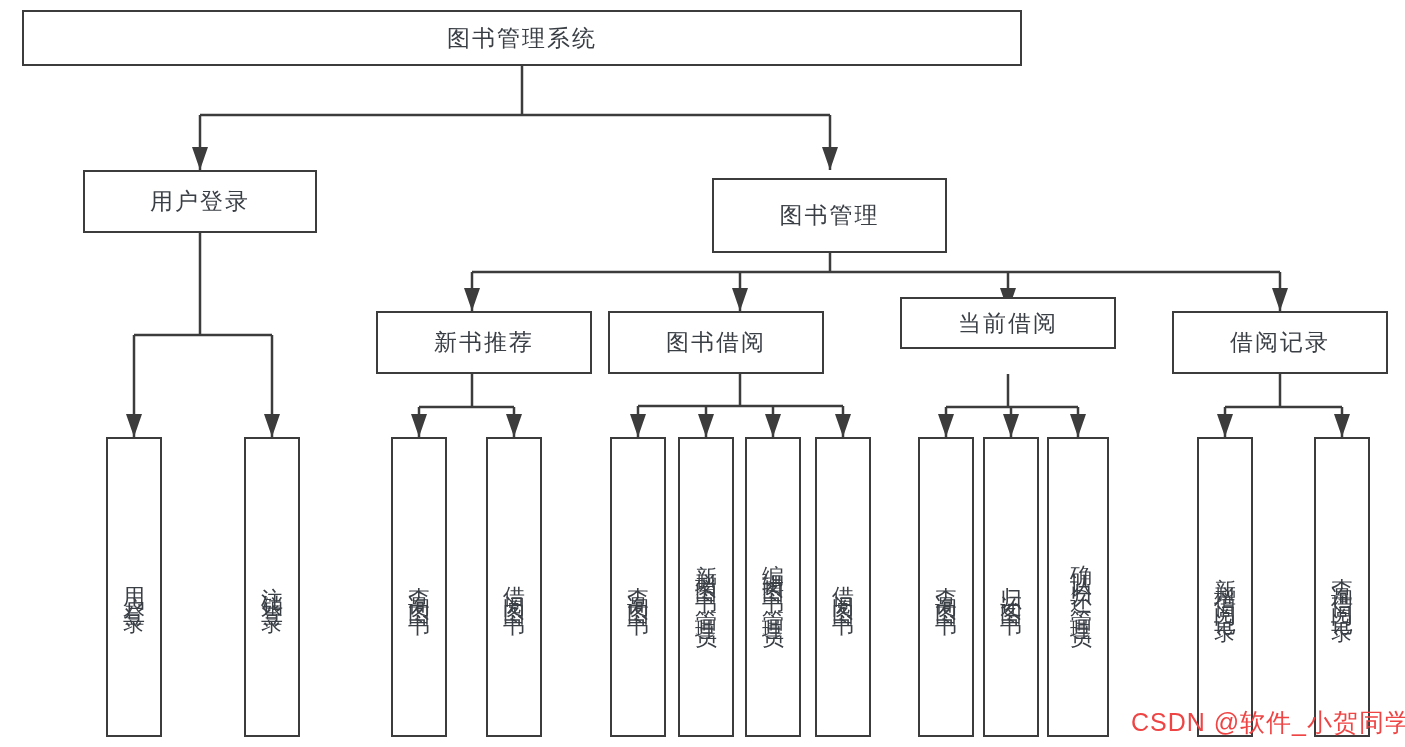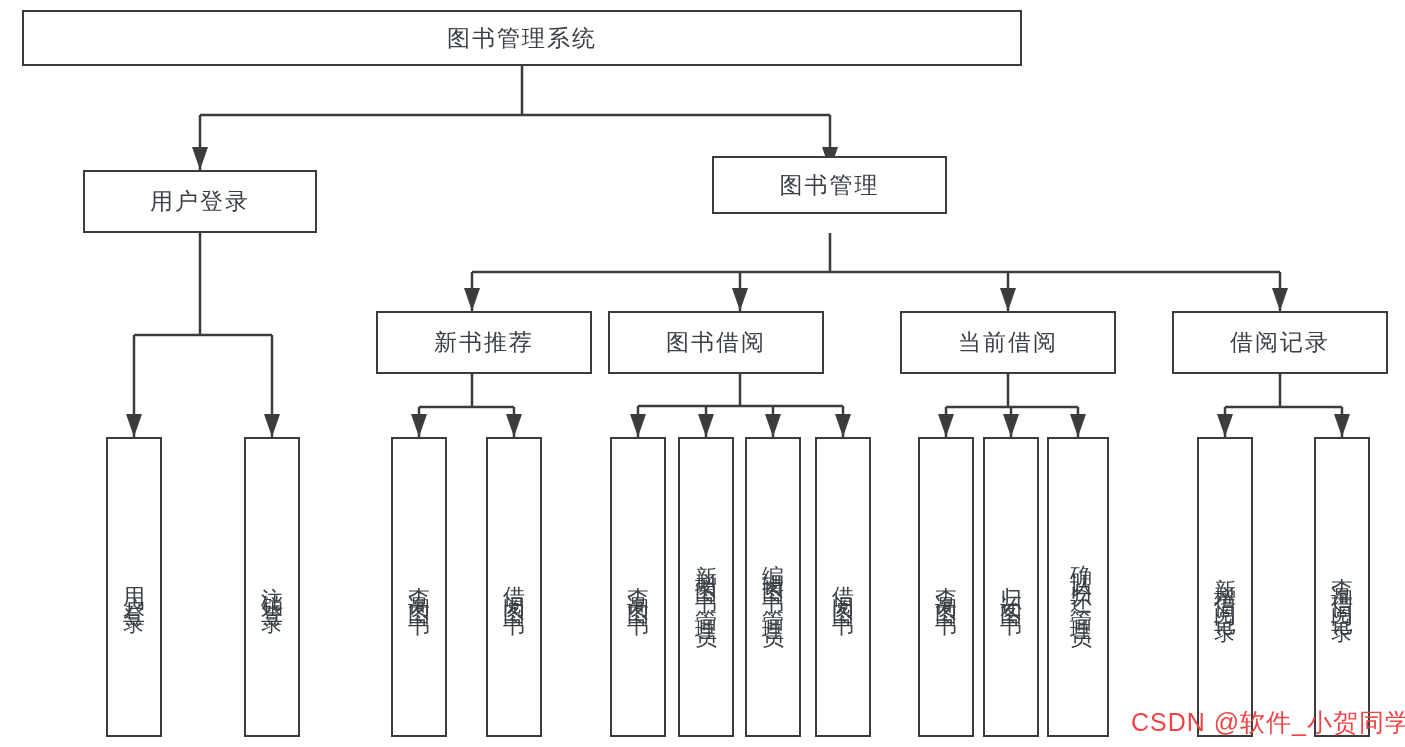--- a/index.html
+++ b/index.html
@@ -71,25 +71,25 @@
 
       <path d="M1280 374 L1280 407 M1225 407 L1342 407"></path>
       <line x1="1225" y1="407" x2="1225" y2="437" marker-end="url(#arr)"></line>
       <line x1="1342" y1="407" x2="1342" y2="437" marker-end="url(#arr)"></line>
     </g>
   </svg>
 
   <div class="hbox" style="left:22px;top:10px;width:1000px;height:56px">图书管理系统</div>
 
   <div class="hbox" style="left:83px;top:170px;width:234px;height:63px">用户登录</div>
-  <div class="hbox" style="left:712px;top:156px;width:235px;height:58px">图书管理</div>
+  <div class="hbox" style="left:712px;top:178px;width:235px;height:75px">图书管理</div>
 
   <div class="hbox" style="left:376px;top:311px;width:216px;height:63px">新书推荐</div>
   <div class="hbox" style="left:608px;top:311px;width:216px;height:63px">图书借阅</div>
-  <div class="hbox" style="left:900px;top:311px;width:216px;height:63px">当前借阅</div>
+  <div class="hbox" style="left:900px;top:297px;width:216px;height:52px">当前借阅</div>
   <div class="hbox" style="left:1172px;top:311px;width:216px;height:63px">借阅记录</div>
 
   <div class="leaf" style="left:106px">用户登录</div>
   <div class="leaf" style="left:244px">注销登录</div>
 
   <div class="leaf" style="left:391px">查询图书</div>
   <div class="leaf" style="left:486px">借阅图书</div>
 
   <div class="leaf" style="left:610px">查询图书</div>
   <div class="leaf" style="left:678px">新增图书（管理员）</div>

